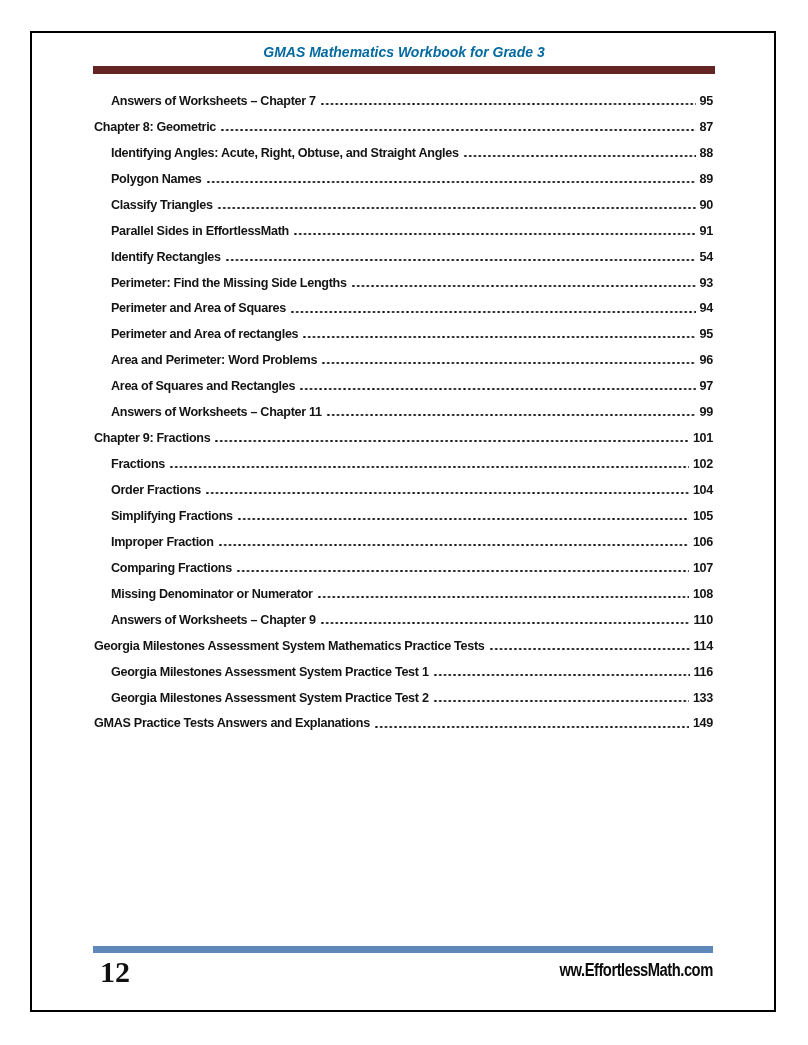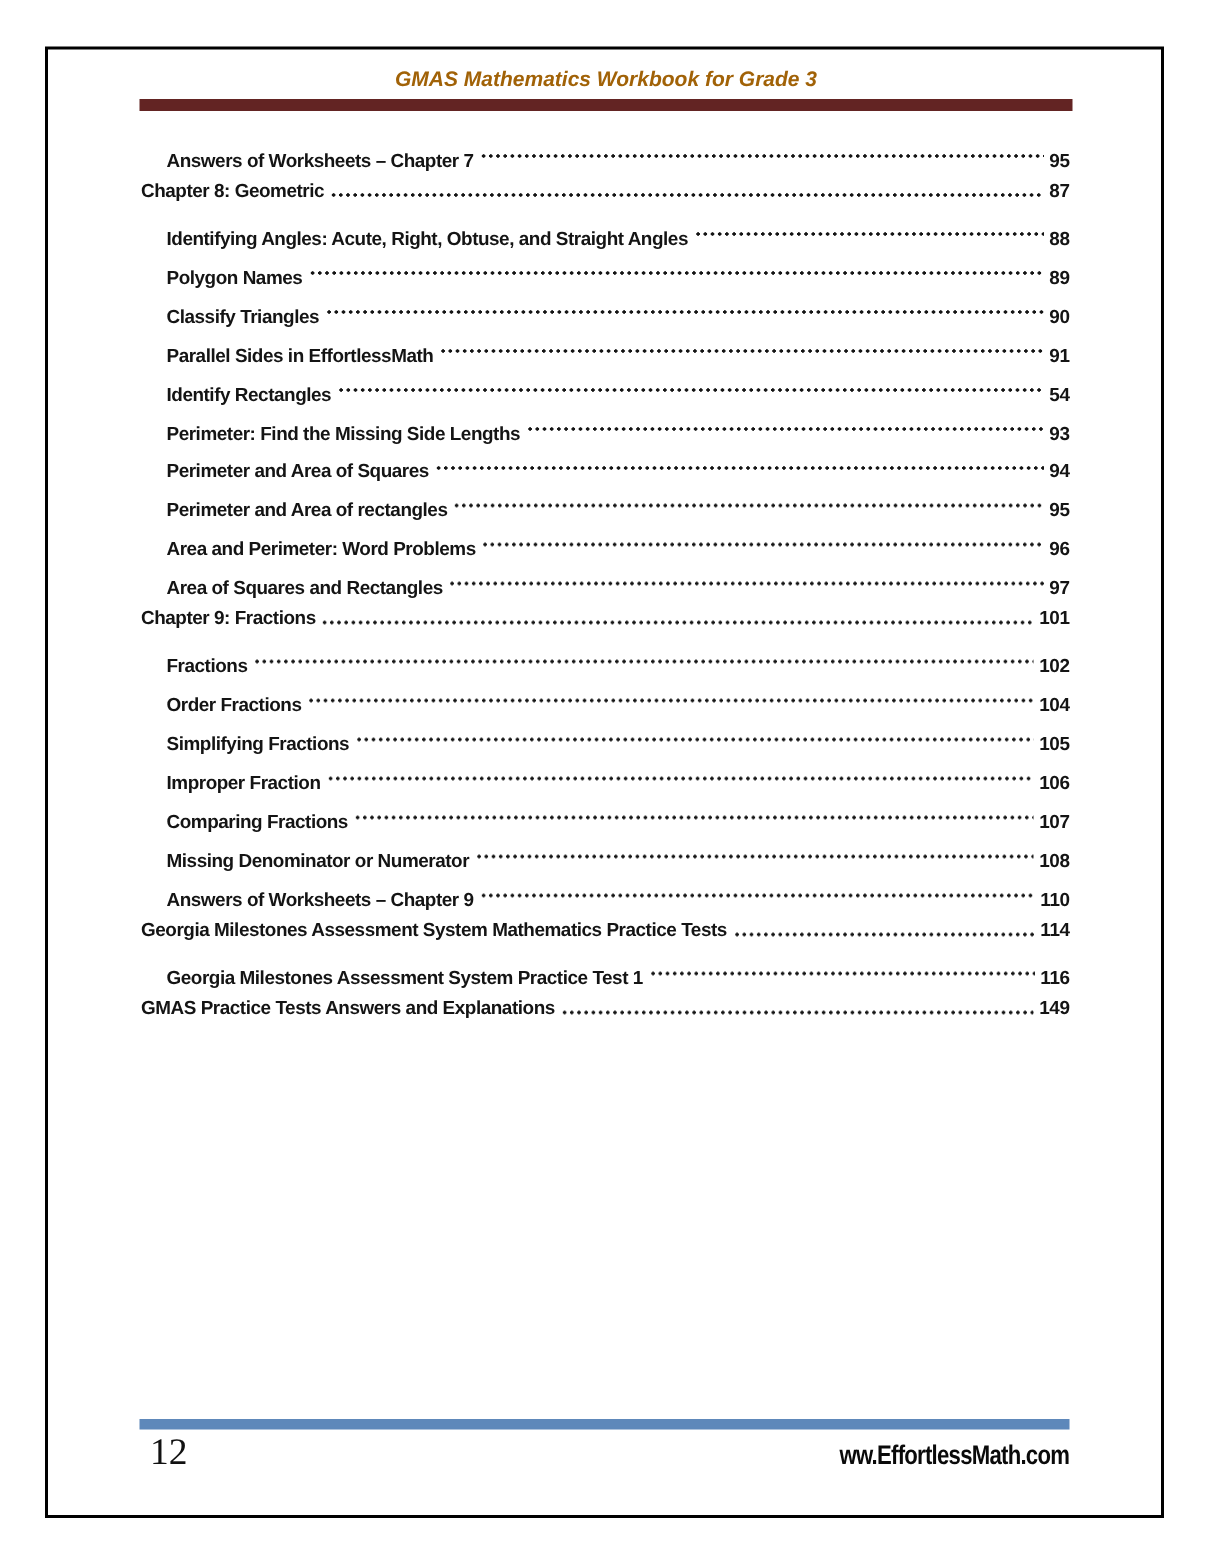--- a/index.html
+++ b/index.html
@@ -24,21 +24,21 @@
   }
   .header-title {
     position: absolute;
     left: 93px;
     top: 44px;
     width: 622px;
     text-align: center;
     font-size: 14px;
     font-weight: bold;
     font-style: italic;
-    color: #a16207;
+    color: #0369a1;
     letter-spacing: 0px;
   }
   .header-rule {
     position: absolute;
     left: 93px;
     top: 66px;
     width: 622px;
     height: 8px;
     background: #632423;
   }
@@ -50,21 +50,21 @@
   }
   .row {
     height: 25.95px;
     display: flex;
     align-items: center;
     font-size: 12.6px;
     font-weight: bold;
     letter-spacing: -0.3px;
     white-space: nowrap;
   }
-  .row.l2 { padding-left: 17px; align-items: flex-end; }
+  .row.l2 { padding-left: 17px; }
   .lbl { flex: 0 0 auto; padding-right: 3px; }
   .leader {
     flex: 1 1 auto;
     height: 100%;
     background-image: radial-gradient(circle, #141414 1px, rgba(0,0,0,0) 1.25px);
     background-size: 4.8px 4px;
     background-repeat: repeat-x;
     background-position: 0 14px;
     margin: 0 1px;
   }
@@ -75,22 +75,22 @@
     top: 946px;
     width: 620px;
     height: 7px;
     background: #5E88BA;
   }
   .footer-page-number {
     position: absolute;
     left: 100px;
     top: 955px;
     font-family: "Liberation Serif", serif;
-    font-size: 25px;
-    font-weight: 400;
+    font-size: 30px;
+    font-weight: 700;
     color: #111111;
   }
   .footer-url {
     position: absolute;
     right: 95px;
     top: 960px;
     font-size: 18px;
     font-weight: bold;
     letter-spacing: -0.6px;
     transform: scaleX(0.82);
@@ -160,20 +160,25 @@
   <div class="row l2">
       <span class="lbl">Area and Perimeter: Word Problems</span>
       <span class="leader"></span>
       <span class="pg">96</span>
     </div>
   <div class="row l2">
       <span class="lbl">Area of Squares and Rectangles</span>
       <span class="leader"></span>
       <span class="pg">97</span>
     </div>
+  <div class="row l2">
+      <span class="lbl">Answers of Worksheets – Chapter 11</span>
+      <span class="leader"></span>
+      <span class="pg">99</span>
+    </div>
   <div class="row l1">
       <span class="lbl">Chapter 9: Fractions</span>
       <span class="leader"></span>
       <span class="pg">101</span>
     </div>
   <div class="row l2">
       <span class="lbl">Fractions</span>
       <span class="leader"></span>
       <span class="pg">102</span>
     </div>
@@ -209,20 +214,25 @@
     </div>
   <div class="row l1">
       <span class="lbl">Georgia Milestones Assessment System Mathematics Practice Tests</span>
       <span class="leader"></span>
       <span class="pg">114</span>
     </div>
   <div class="row l2">
       <span class="lbl">Georgia Milestones Assessment System Practice Test 1</span>
       <span class="leader"></span>
       <span class="pg">116</span>
+    </div>
+  <div class="row l2">
+      <span class="lbl">Georgia Milestones Assessment System Practice Test 2</span>
+      <span class="leader"></span>
+      <span class="pg">133</span>
     </div>
   <div class="row l1">
       <span class="lbl">GMAS Practice Tests Answers and Explanations</span>
       <span class="leader"></span>
       <span class="pg">149</span>
     </div>
 </div>
 
 <div class="footer-rule"></div>
 <div class="footer-page-number">12</div>

